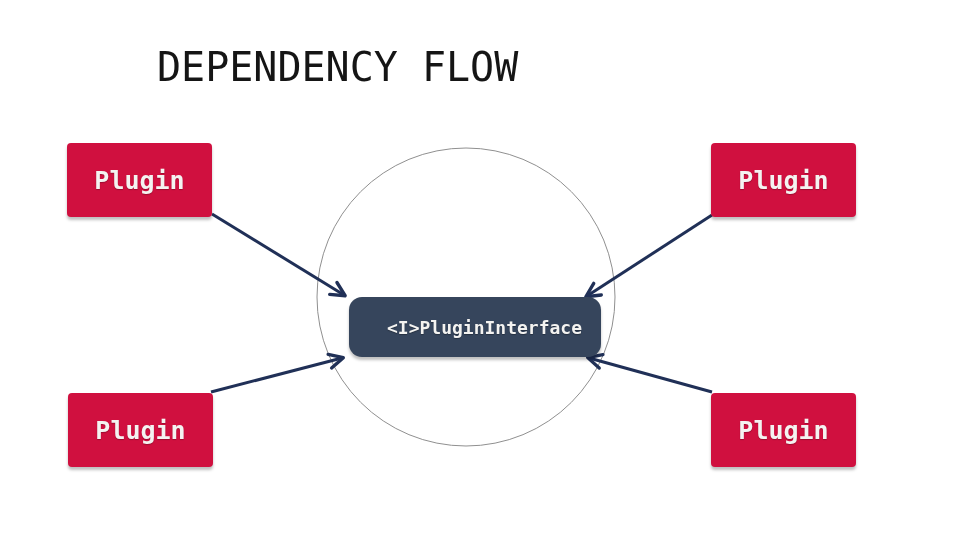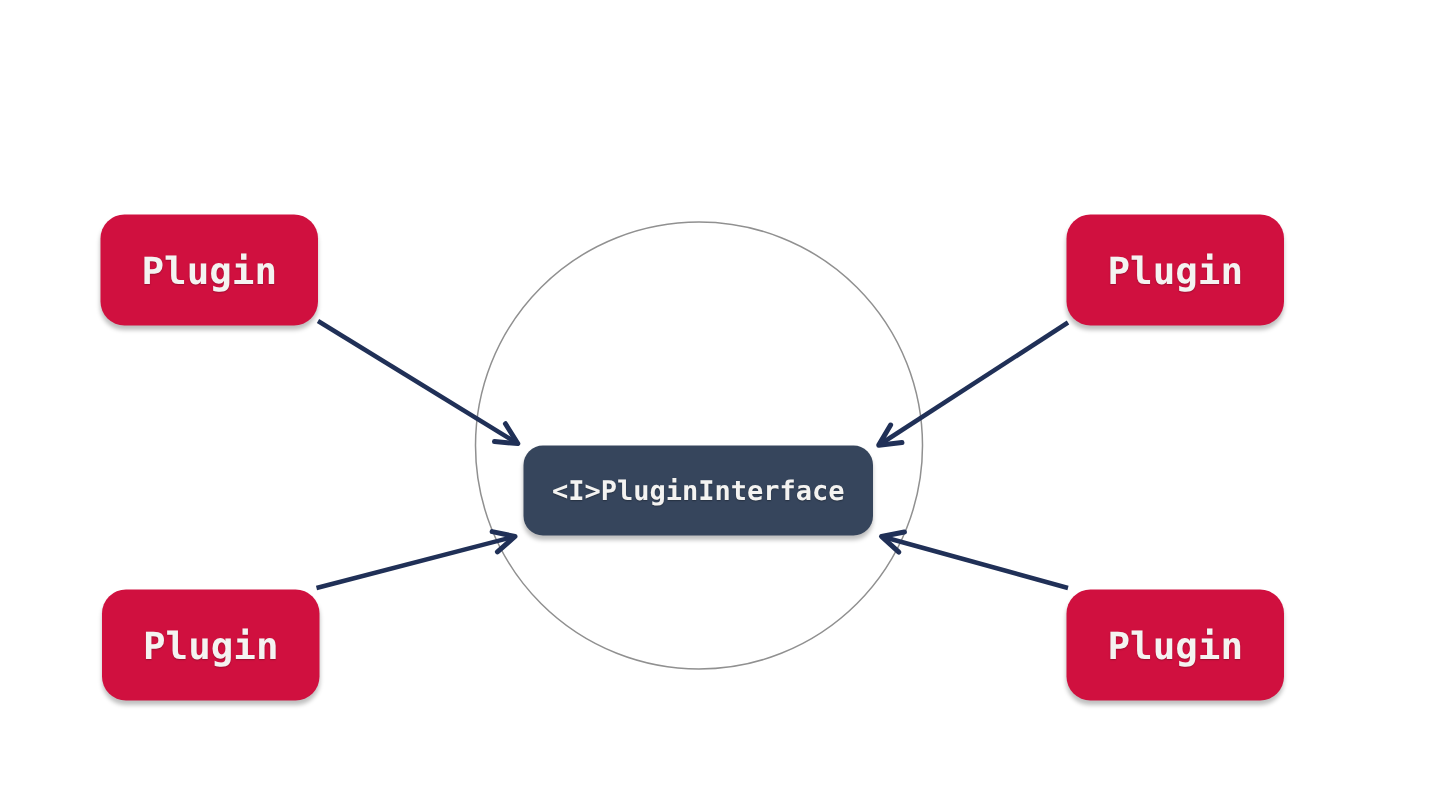--- a/index.html
+++ b/index.html
@@ -41,21 +41,21 @@
     font-size: 25px;
     font-weight: bold;
     color: #26365a;
     white-space: nowrap;
   }
   .plugin-box {
     position: absolute;
     width: 145px;
     height: 74px;
     background: #d0103f;
-    border-radius: 16px;
+    border-radius: 4px;
     box-shadow: 0 3px 3px rgba(0,0,0,0.25);
     display: flex;
     align-items: center;
     justify-content: center;
     color: #f4f3f1;
     font-size: 25px;
     font-weight: bold;
     text-shadow: 0 1px 1px rgba(0,0,0,0.25);
   }
   .plugin-top-left     { left: 67px;  top: 143px; }
@@ -72,27 +72,29 @@
     border-radius: 13px;
     box-shadow: 0 3px 3px rgba(0,0,0,0.25);
     display: flex;
     align-items: center;
     justify-content: center;
     color: #f4f3f1;
     font-size: 18px;
     font-weight: bold;
     text-shadow: 0 1px 1px rgba(0,0,0,0.3);
     white-space: nowrap;
+    padding-left: 19px;
   }
 </style>
 </head>
 <body>
 
 <div class="stage">
 
+  <div class="title">DEPENDENCY FLOW</div>
 
   <svg class="diagram-svg" viewBox="0 0 960 540">
     <defs>
       <marker id="arrowhead" viewBox="0 0 14 14" refX="11" refY="7" markerWidth="6.5" markerHeight="6.5" orient="auto-start-reverse">
         <path d="M2 2 L12 7 L2 12" fill="none" stroke="#203057" stroke-width="2.4" stroke-linecap="round" stroke-linejoin="round"></path>
       </marker>
     </defs>
 
     <circle cx="466" cy="297" r="149" fill="none" stroke="#909090" stroke-width="1"></circle>
 

